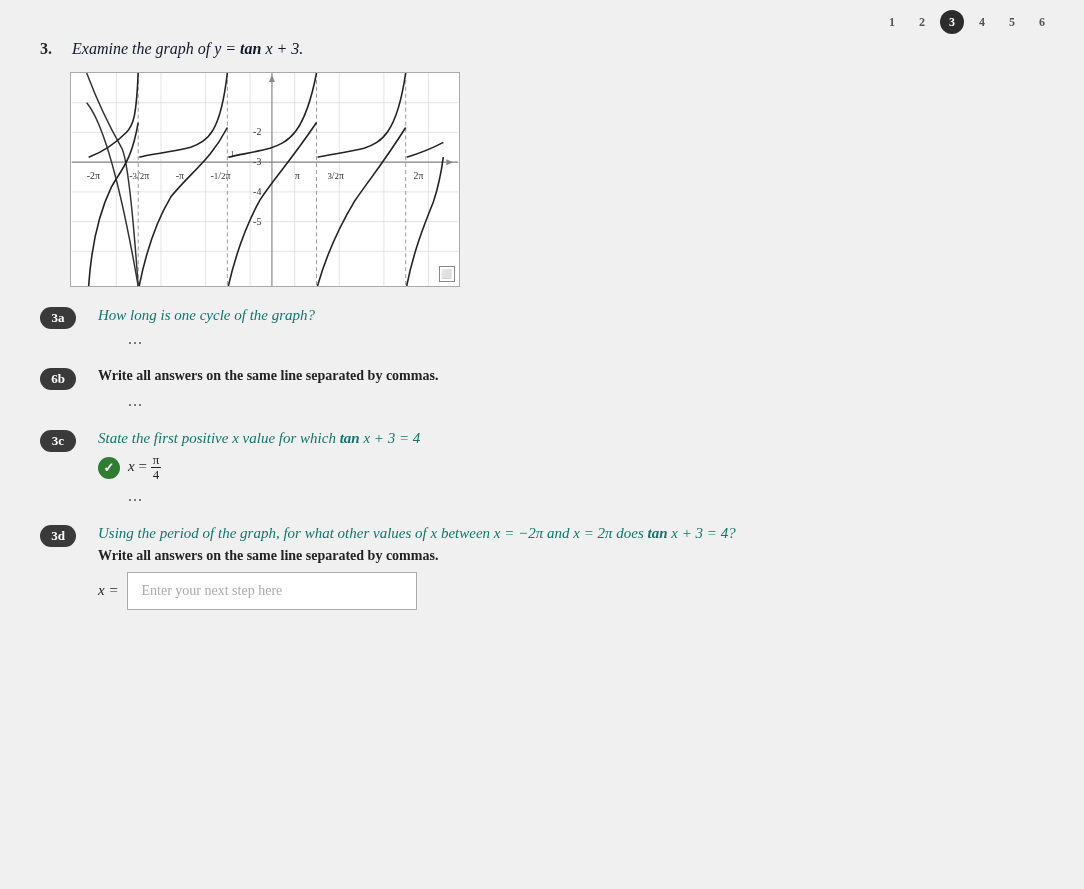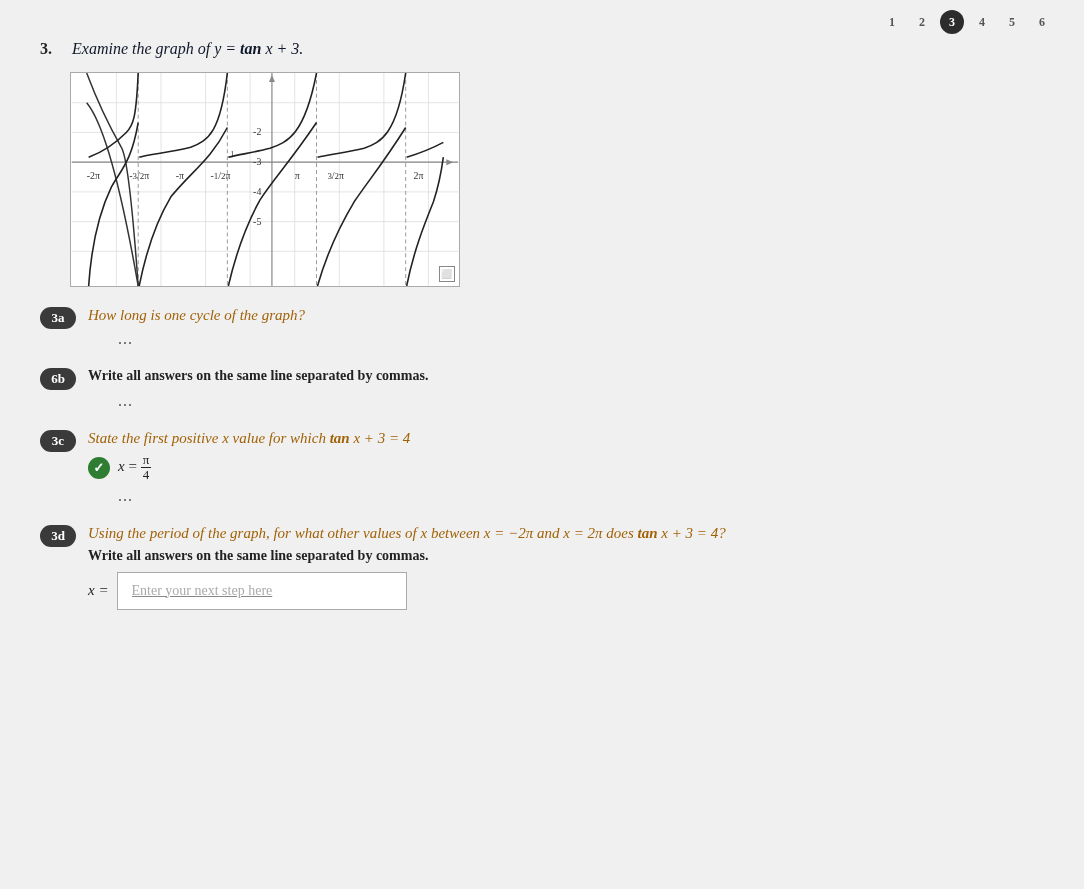--- a/index.html
+++ b/index.html
@@ -105,21 +105,21 @@
       justify-content: center;
       font-size: 9px;
       color: #888;
       background: white;
     }
 
     
     .sub-question {
       display: flex;
       align-items: flex-start;
-      gap: 12px;
+      gap: 22px;
       margin-bottom: 20px;
       margin-left: 0;
     }
 
     .sub-badge {
       background: #3a3a3a;
       color: white;
       font-size: 13px;
       font-weight: bold;
       border-radius: 12px;
@@ -128,21 +128,21 @@
       min-width: 36px;
       text-align: center;
     }
 
     .sub-content {
       flex: 1;
     }
 
     .sub-question-text {
       font-size: 15px;
-      color: #a16207;
+      color: #0f766e;
       margin-bottom: 6px;
       font-style: italic;
     }
 
     .sub-note {
       font-size: 14px;
       color: #222;
       margin-bottom: 8px;
       font-weight: bold;
     }
@@ -203,21 +203,20 @@
 
     .answer-input {
       border: 1.5px solid #aaa;
       background: white;
       padding: 10px 14px;
       font-size: 14px;
       color: #888;
       width: 290px;
       outline: none;
       font-family: inherit;
-      text-decoration: underline;
     }
 
     .answer-input::placeholder {
       color: #aaa;
     }
 
     
     .italic { font-style: italic; }
 
     .fraction {

